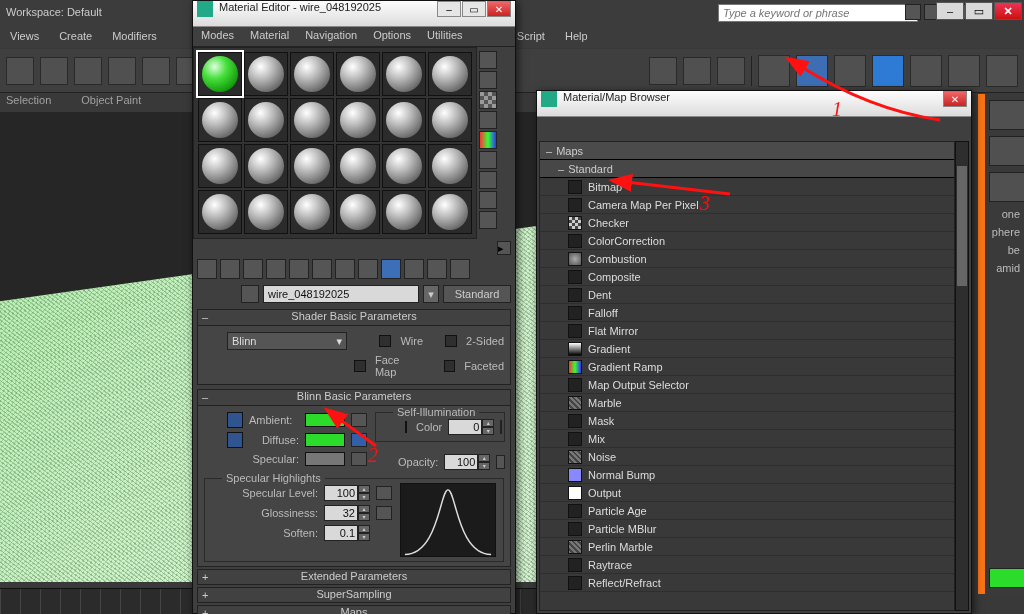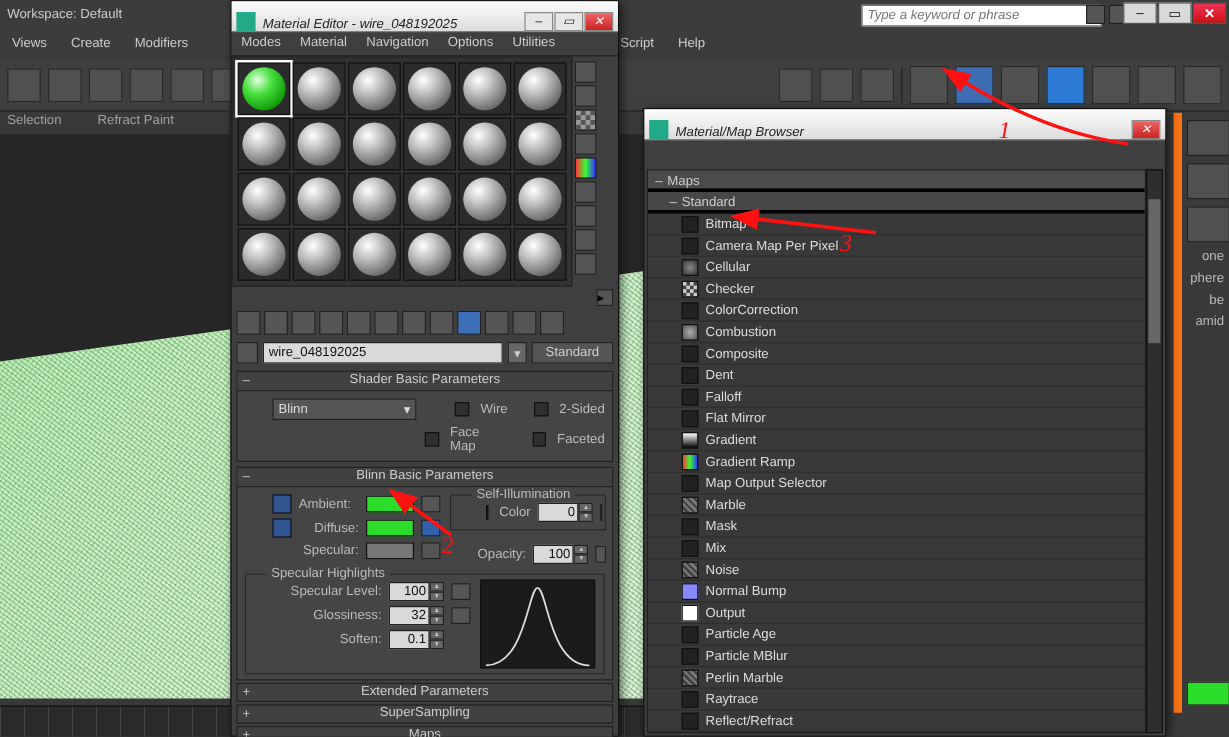--- a/index.html
+++ b/index.html
@@ -35,21 +35,21 @@
 .timeline { position:absolute; left:0; bottom:0; width:540px; height:26px; background:#2b2b2b; border-top:1px solid #111; }
 .timeline .ticks { position:absolute; inset:0; background: repeating-linear-gradient(90deg, #555 0 1px, transparent 1px 20px); opacity:.6; }
 
 
 .cmd-panel { position:absolute; right:0; top:94px; width:46px; height:500px; background:#3a3a3a; border-left:7px solid #f97316; display:flex; flex-direction:column; gap:6px; padding:6px 4px; }
 .cmd-panel .cp { width:36px; height:30px; background:#505050; border:1px solid #222; }
 .cmd-panel .green { background:#2bdc2b; height:20px; }
 
 
 .dlg-me { position:absolute; left:192px; top:0; width:324px; height:614px; background:#3f3f3f; border:1px solid #111; box-shadow:2px 2px 8px rgba(0,0,0,.6); }
-.dlg-title { height:26px; background: linear-gradient(#fdfdfd,#dcdcdc); display:flex; align-items:flex-end; gap:6px; padding:0 4px; border-bottom:1px solid #888;font-style:italic; }
+.dlg-title { height:26px; background: linear-gradient(#fdfdfd,#dcdcdc); display:flex; align-items:flex-start; gap:6px; padding:0 4px; border-bottom:1px solid #888; }
 .dlg-title .ico { width:16px; height:16px; background:#2a8; }
 .dlg-title .t { color:#222; flex:1; white-space:nowrap; overflow:hidden; text-overflow:ellipsis; }
 .dlg-title .wc { display:flex; gap:1px; }
 .dlg-title .wc div { width:24px; height:16px; background:#e6e6e6; border:1px solid #888; display:flex; align-items:center; justify-content:center; font-size:10px; }
 .dlg-title .wc .cls { background:linear-gradient(#e66,#c22); color:#fff; }
 
 .me-menu { height:20px; background:#3f3f3f; color:#ccc; display:flex; border-bottom:1px solid #222; }
 .me-menu span { padding:2px 8px; }
 
 .me-body { display:flex; }
@@ -65,21 +65,21 @@
 .me-sidecol .sb.checker { background: repeating-conic-gradient(#999 0 25%, #555 0 50%) 0/8px 8px; }
 
 .me-below { padding:2px 4px; }
 .scroll-right { height:14px; display:flex; justify-content:flex-end; }
 .scroll-right .arr { width:14px; height:14px; background:#555; border:1px solid #222; }
 
 .me-toolbar { display:flex; gap:3px; padding:4px 0; flex-wrap:wrap; }
 .me-toolbar .tb { width:20px; height:20px; background:#555; border:1px solid #222; }
 .me-toolbar .tb.on { background:#3c6fb8; }
 
-.mat-name-row { display:flex; align-items:center; gap:4px; padding:2px 0; }
+.mat-name-row { display:flex; align-items:center; gap:4px; padding:2px 0;margin-left:44px; }
 .dropper { width:18px; height:18px; background:#555; border:1px solid #222; }
 .mat-name-inp { flex:1; height:18px; background:#d9d9d9; border:1px solid #222; color:#111; padding:0 4px; }
 .dd-arrow { width:16px; height:18px; background:#666; border:1px solid #222; display:flex; align-items:center; justify-content:center; color:#ccc; }
 .std-btn { width:68px; height:18px; background:#555; border:1px solid #222; color:#ccc; text-align:center; line-height:16px; }
 
 .rollout { margin-top:4px; border:1px solid #222; background:#454545; }
 .rollout .hdr { height:16px; background:#414141; color:#ccc; text-align:center; border-bottom:1px solid #222; position:relative; }
 .rollout .hdr .pm { position:absolute; left:4px; top:1px; color:#ccc; }
 .rollout .body { padding:4px 6px; color:#ccc; }
 
@@ -111,21 +111,21 @@
 
 .dlg-mmb { position:absolute; left:536px; top:90px; width:436px; height:524px; background:#3f3f3f; border:1px solid #111; box-shadow:2px 2px 8px rgba(0,0,0,.6); }
 .mmb-search { height:22px; background:#2a2a2a; border:1px solid #111; margin:2px; display:flex; align-items:center; }
 .mmb-search .mag { width:18px; height:18px; margin:0 4px; }
 .mmb-search input { flex:1; background:transparent; border:none; color:#888; font-style:italic; outline:none; }
 
 .mmb-list { position:absolute; top:50px; left:2px; right:16px; bottom:2px; overflow:hidden; background:#393939; border:1px solid #222; }
 .mmb-scroll { position:absolute; top:50px; right:2px; width:14px; bottom:2px; background:#2e2e2e; border:1px solid #111; }
 .mmb-scroll .thumb { position:absolute; top:24px; left:1px; right:1px; height:120px; background:#666; }
 
-.grp-hdr { height:18px; background:#4b4b4b; color:#ccc; padding:0 6px; line-height:18px; border-bottom:3px solid #000000; }
+.grp-hdr { height:18px; background:#4b4b4b; color:#ccc; padding:0 6px; line-height:18px; border-bottom:1px solid #000000; }
 .grp-hdr .pm { margin-right:4px; }
 .grp-hdr.sub { padding-left:18px; background:#474747; }
 
 .map-row { height:18px; display:flex; align-items:center; gap:6px; padding-left:28px; color:#ddd; border-bottom:1px solid #2e2e2e; }
 .map-row .icn { width:14px; height:14px; background:#222; border:1px solid #111; }
 .map-row .icn.checker { background: repeating-conic-gradient(#ccc 0 25%, #444 0 50%) 0/6px 6px; }
 .map-row .icn.cellular { background: radial-gradient(#888, #333); }
 .map-row .icn.gradient { background: linear-gradient(#fff,#000); }
 .map-row .icn.gradramp { background: linear-gradient(90deg,#f33,#3f3,#33f); }
 .map-row .icn.noise { background: repeating-linear-gradient(45deg,#777 0 2px,#444 2px 4px); }
@@ -183,21 +183,21 @@
   <div class="rbtn big hl"></div>
   <div class="rbtn big"></div>
   <div class="rbtn big" style="background:#2d7bd4"></div>
   <div class="rbtn big"></div>
   <div class="rbtn big"></div>
   <div class="rbtn big"></div>
 </div>
 
 <div class="subtool">
   <span>Selection</span>
-  <span>Refract Paint</span>
+  <span>Object Paint</span>
 </div>
 
 <div class="viewport">
   <div class="terrain"></div>
 </div>
 <div class="timeline">
     <div class="ticks"></div>
   </div>
 
 <div class="cmd-panel">
@@ -494,24 +494,20 @@
     <div id="mmb-items">
         <div class="map-row">
           <div class="icn "></div>
           <span>Bitmap</span>
         </div>
         <div class="map-row">
           <div class="icn "></div>
           <span>Camera Map Per Pixel</span>
         </div>
         <div class="map-row">
-          <div class="icn cellular"></div>
-          <span>Cellular</span>
-        </div>
-        <div class="map-row">
           <div class="icn checker"></div>
           <span>Checker</span>
         </div>
         <div class="map-row">
           <div class="icn "></div>
           <span>ColorCorrection</span>
         </div>
         <div class="map-row">
           <div class="icn smoke"></div>
           <span>Combustion</span>

